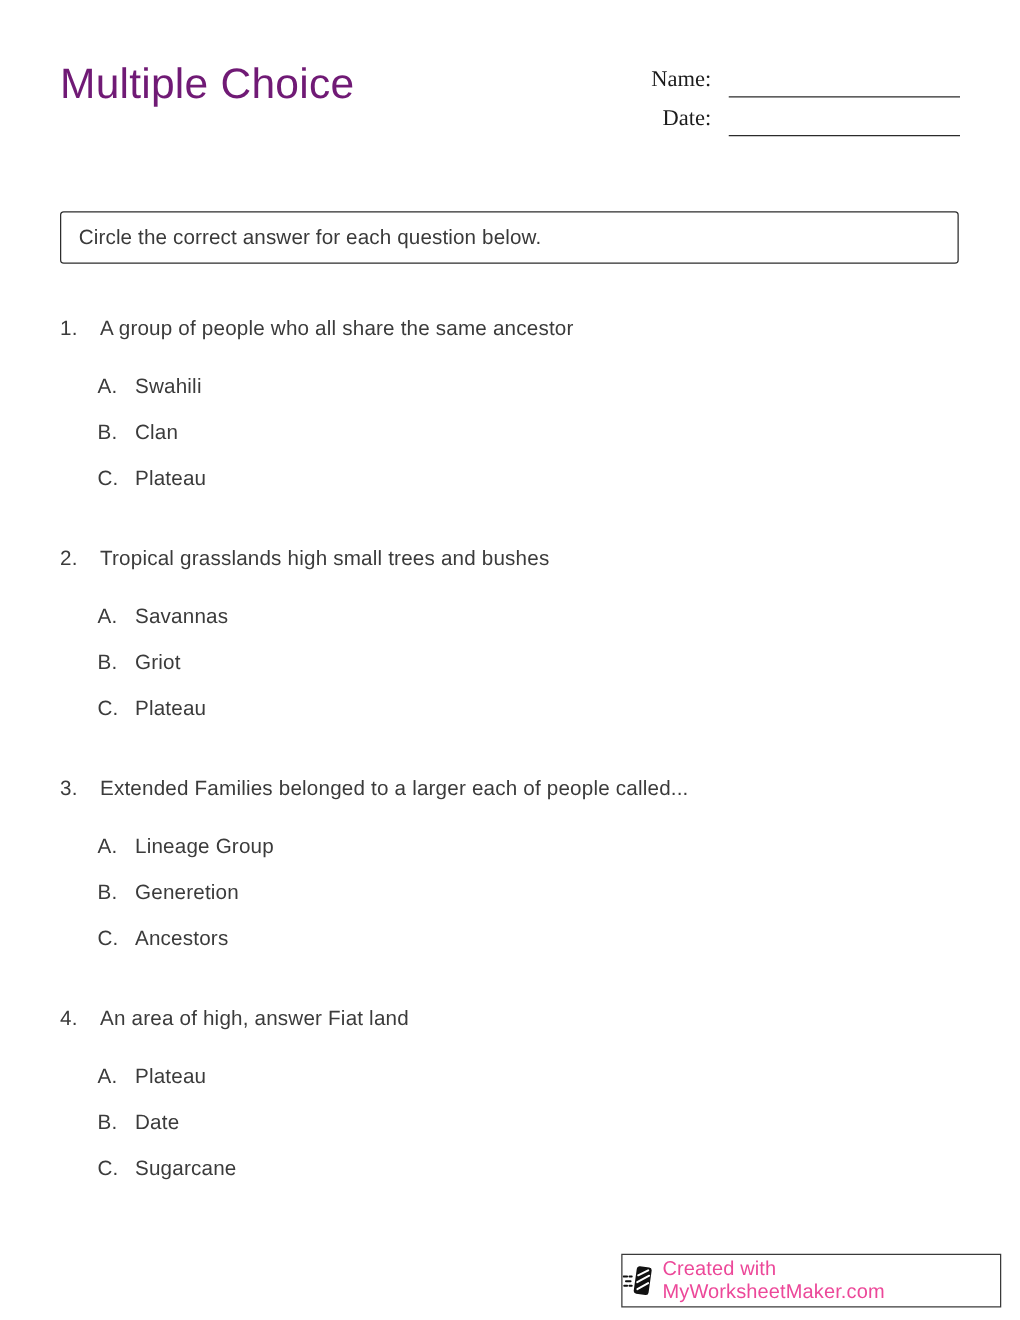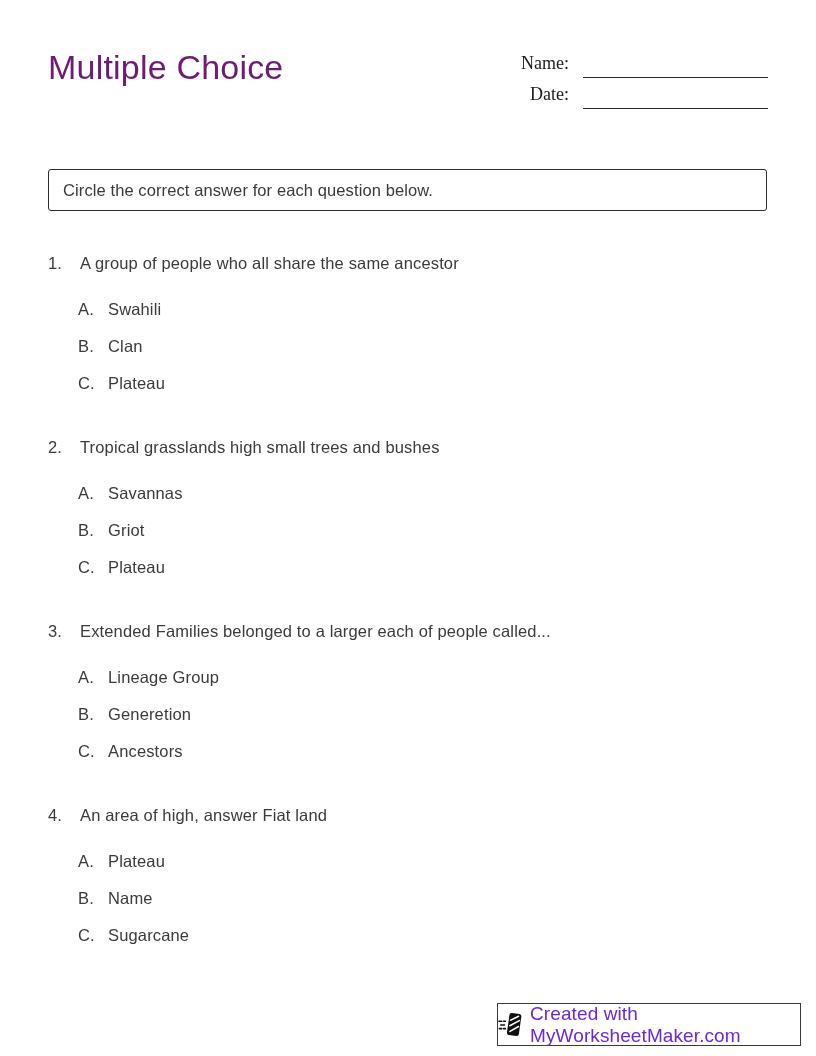--- a/index.html
+++ b/index.html
@@ -88,22 +88,22 @@
     right: 15px; bottom: 10px;
     width: 304px; height: 43px;
     border: 1.5px solid #3a3a3a;
     background: #ffffff;
     display: flex;
     align-items: center;
     justify-content: center;
     gap: 8px;
   }
   .footer-badge .credit-text {
-    font-size: 19px;
-    color: #6d28d9;
+    font-size: 16px;
+    color: #ec4899;
     letter-spacing: 0.1px;
   }
   .logo-icon { width: 24px; height: 27px; flex: 0 0 24px; }
 </style>
 </head>
 <body>
 
 <div class="page">
 
   <h1 class="page-title">Multiple Choice</h1>
@@ -199,21 +199,21 @@
         <span class="q-text">An area of high, answer Fiat land</span>
       </div>
       <div class="options">
     <div class="option-row">
       <span class="opt-letter">A.</span>
       <span class="opt-text">Plateau</span>
     </div>
 
     <div class="option-row">
       <span class="opt-letter">B.</span>
-      <span class="opt-text">Name</span>
+      <span class="opt-text">Date</span>
     </div>
 
     <div class="option-row">
       <span class="opt-letter">C.</span>
       <span class="opt-text">Sugarcane</span>
     </div>
   </div>
     </section>
   </main>
 

